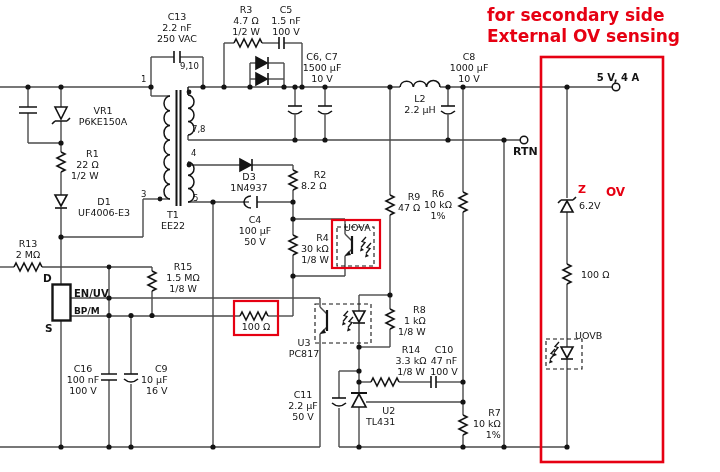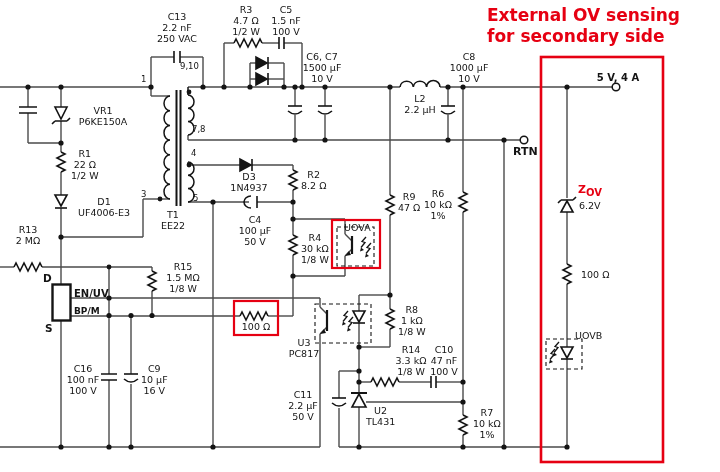--- a/index.html
+++ b/index.html
@@ -1,28 +1,28 @@
 <!DOCTYPE html>
 <html><head>
 <meta charset="utf-8">
 <style>
   html,body{margin:0;padding:0;background:#fff;}
   #stage{position:relative;width:720px;height:472px;background:#ffffff;overflow:hidden;
          font-family:"DejaVu Sans","Liberation Sans",sans-serif;}
   #wires-svg{position:absolute;left:0;top:0;}
   .lbl{position:absolute;font-size:9.5px;line-height:11px;color:#141414;text-align:center;
        transform:translateX(-50%);white-space:nowrap;}
-  .lbl.la{transform:none;text-align:center;}
+  .lbl.la{transform:none;text-align:right;}
   .lbl.bold{font-weight:bold;}
   .pin{position:absolute;font-size:8.5px;line-height:9px;color:#141414;white-space:nowrap;}
   .icpin{position:absolute;font-weight:bold;color:#141414;white-space:nowrap;}
   .title{position:absolute;left:487px;top:5px;font-size:17px;line-height:21px;font-weight:bold;
          color:#e60012;white-space:nowrap;}
   .zref{position:absolute;font-size:11px;font-weight:bold;color:#e60012;}
-  .zref sub{font-size:10px;}
+  .zref sub{font-size:12px;margin-left:20px;}
 </style>
 </head>
 <body>
 
 <div id="stage">
 
 <svg id="wires-svg" width="720" height="472" viewBox="0 0 720 472">
 
   <g stroke="#4a4a4a" stroke-width="1.4" fill="none">
 
@@ -379,22 +379,22 @@
   </g>
 
   <g fill="none" stroke="#e60012">
     <rect x="541" y="57" width="122" height="405" stroke-width="2.6"></rect>
     <rect x="332" y="220" width="48" height="48" stroke-width="2.2"></rect>
     <rect x="234" y="301" width="44" height="34" stroke-width="2.2"></rect>
   </g>
 </svg>
 
   <div class="title">
+    <div>for secondary side</div>
     <div>External OV sensing</div>
-    <div>for secondary side</div>
   </div>
 
   <div class="lbl" style="left:177px;top:11px">
     <div>C13</div>
       <div>2.2 nF</div>
       <div>250 VAC</div>
   </div>
   <div class="lbl" style="left:246px;top:4px">
     <div>R3</div>
       <div>4.7 Ω</div>
@@ -425,21 +425,21 @@
   </div>
   <div class="lbl la" style="left:71px;top:148px">
     <div>R1</div>
       <div>22 Ω</div>
       <div>1/2 W</div>
   </div>
   <div class="lbl" style="left:104px;top:196px">
     <div>D1</div>
       <div>UF4006-E3</div>
   </div>
-  <div class="lbl" style="left:28px;top:224px">
+  <div class="lbl" style="left:28px;top:238px">
     <div>R13</div>
       <div>2 MΩ</div>
   </div>
   <div class="lbl" style="left:183px;top:261px">
     <div>R15</div>
       <div>1.5 MΩ</div>
       <div>1/8 W</div>
   </div>
   <div class="lbl" style="left:83px;top:363px">
     <div>C16</div>

